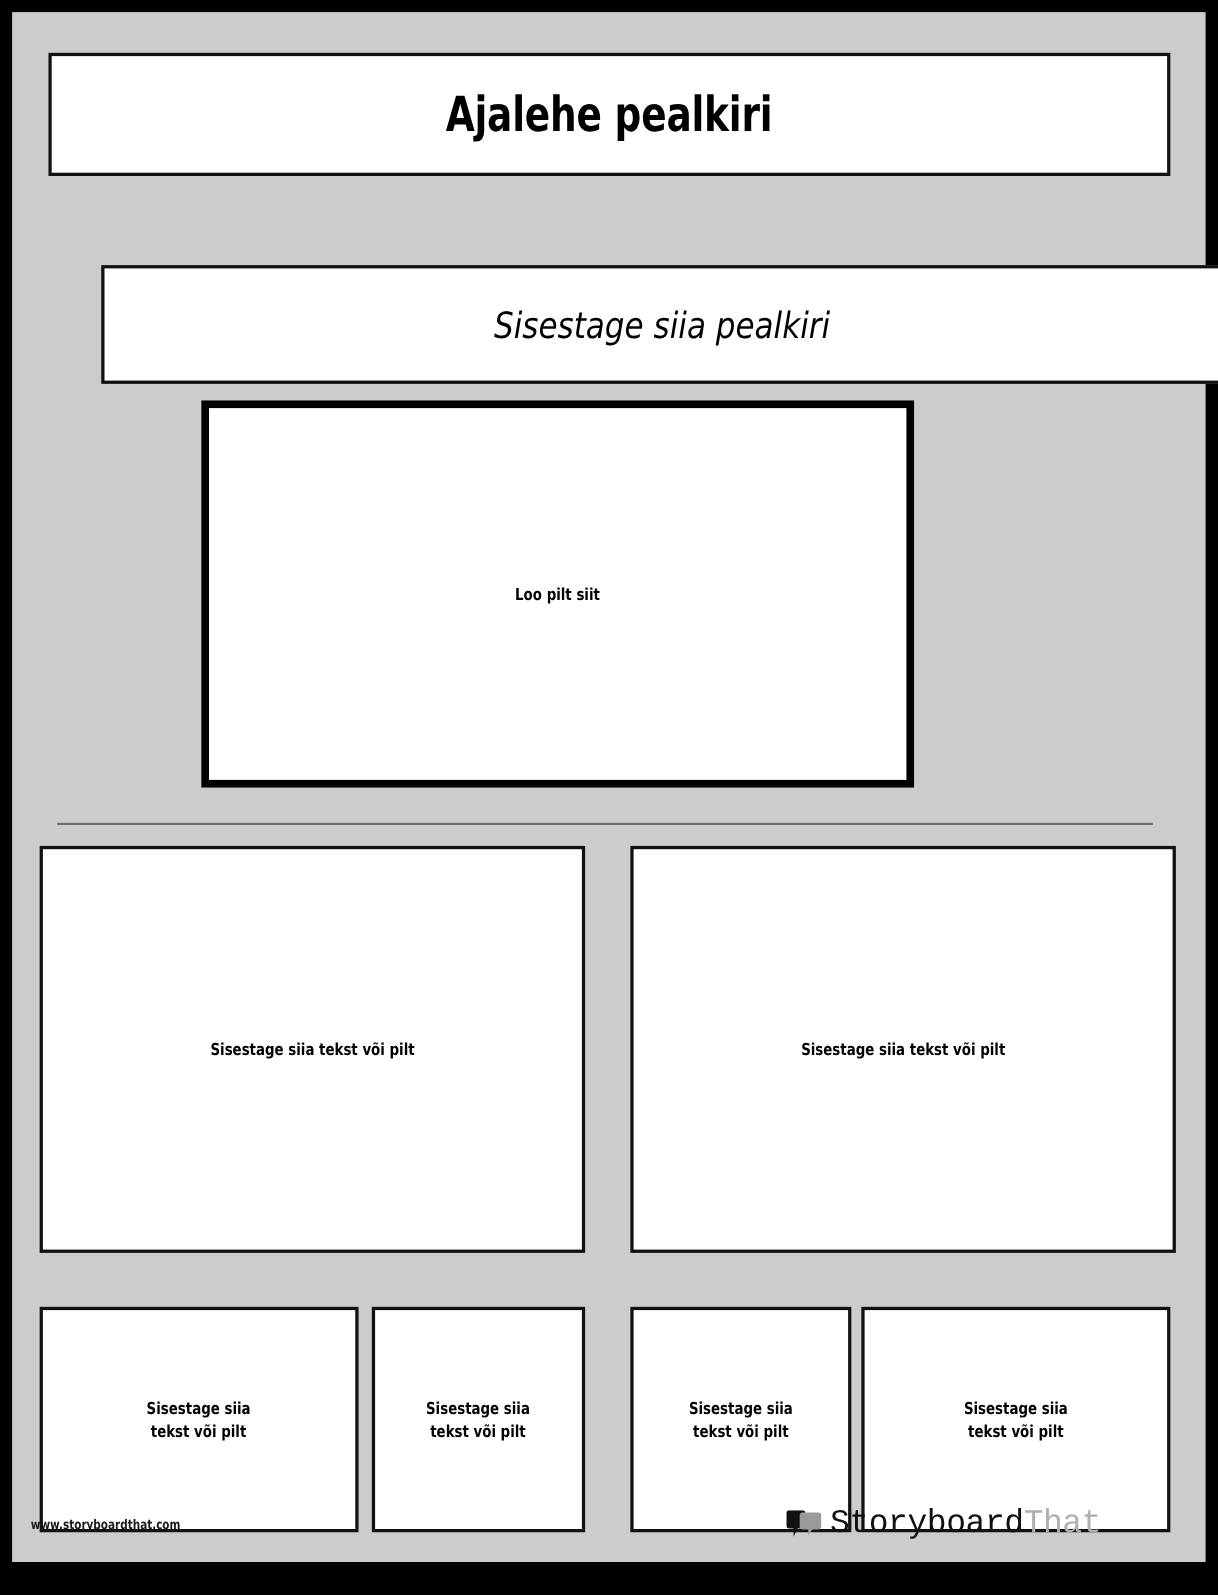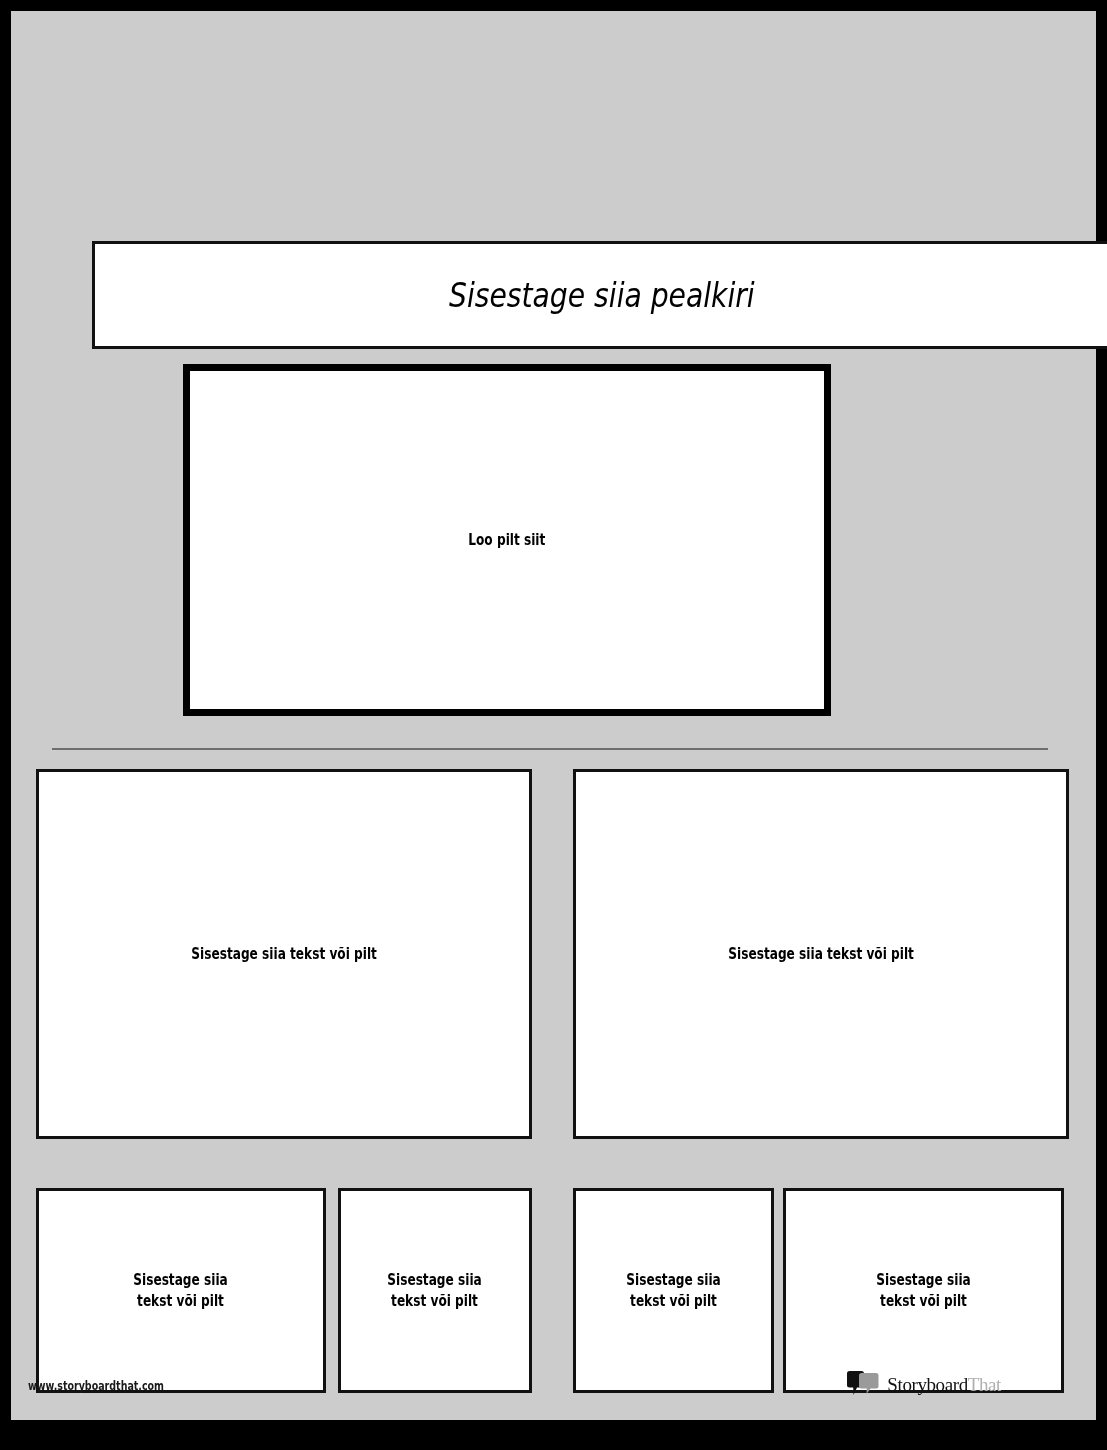--- a/index.html
+++ b/index.html
@@ -170,34 +170,37 @@
   #logo {
     position: absolute;
     right: 18px;
     top: 6px;
     display: flex;
     align-items: center;
     gap: 7px;
   }
   #logo-mark { display: block; }
   #logo-wordmark {
-    font-family: Liberation Serif, serif;
-    font-size: 19px;
+    font-family: Liberation Mono, monospace;
+    font-size: 30px;
     letter-spacing: -0.4px;
     line-height: 1;
     text-align: center;
   }
   #logo-word-storyboard { color: #111111; }
   #logo-word-that { color: #b0b0b0; }
 </style>
 </head>
 <body>
 
 <div id="page">
 
+  <div class="panel" id="masthead">
+    <span id="masthead-title">Ajalehe pealkiri</span>
+  </div>
 
 
   <div class="panel" id="headline-bar">
     <span id="headline-text">Sisestage siia pealkiri</span>
   </div>
 
   <div class="panel" id="hero-image">
     <span id="hero-image-label">Loo pilt siit</span>
   </div>
 

